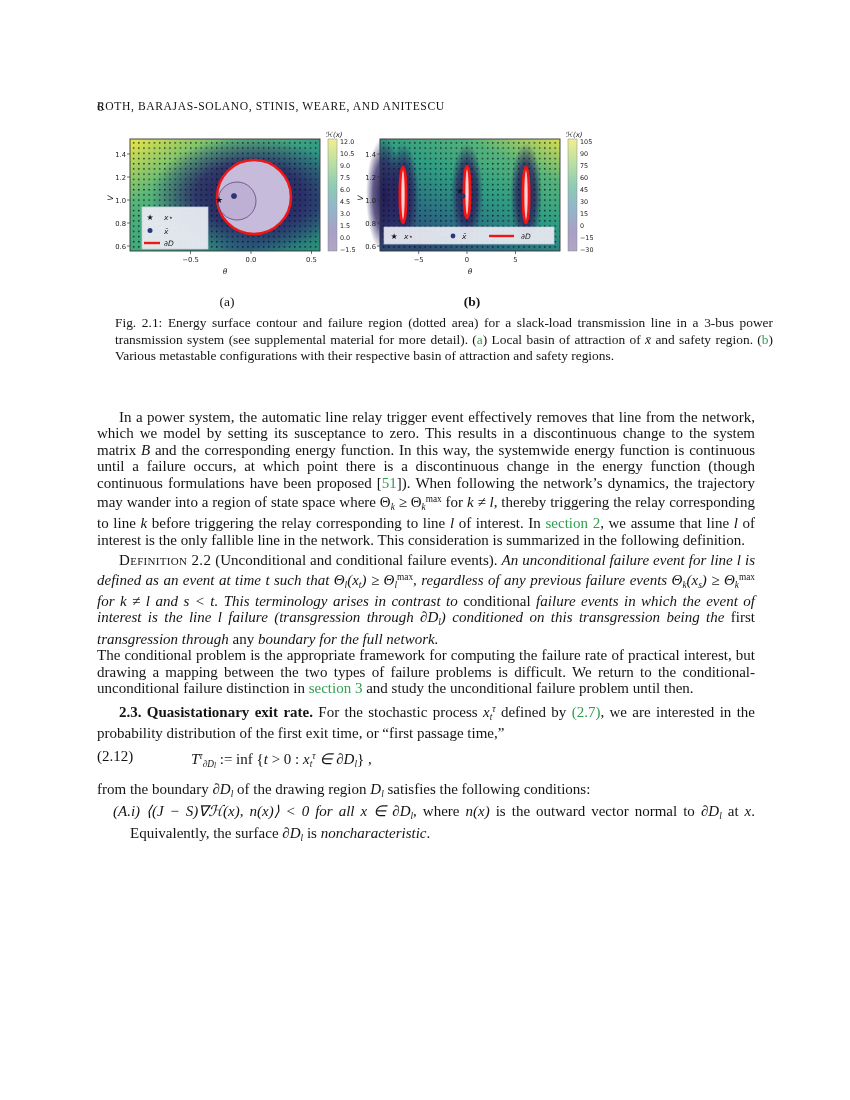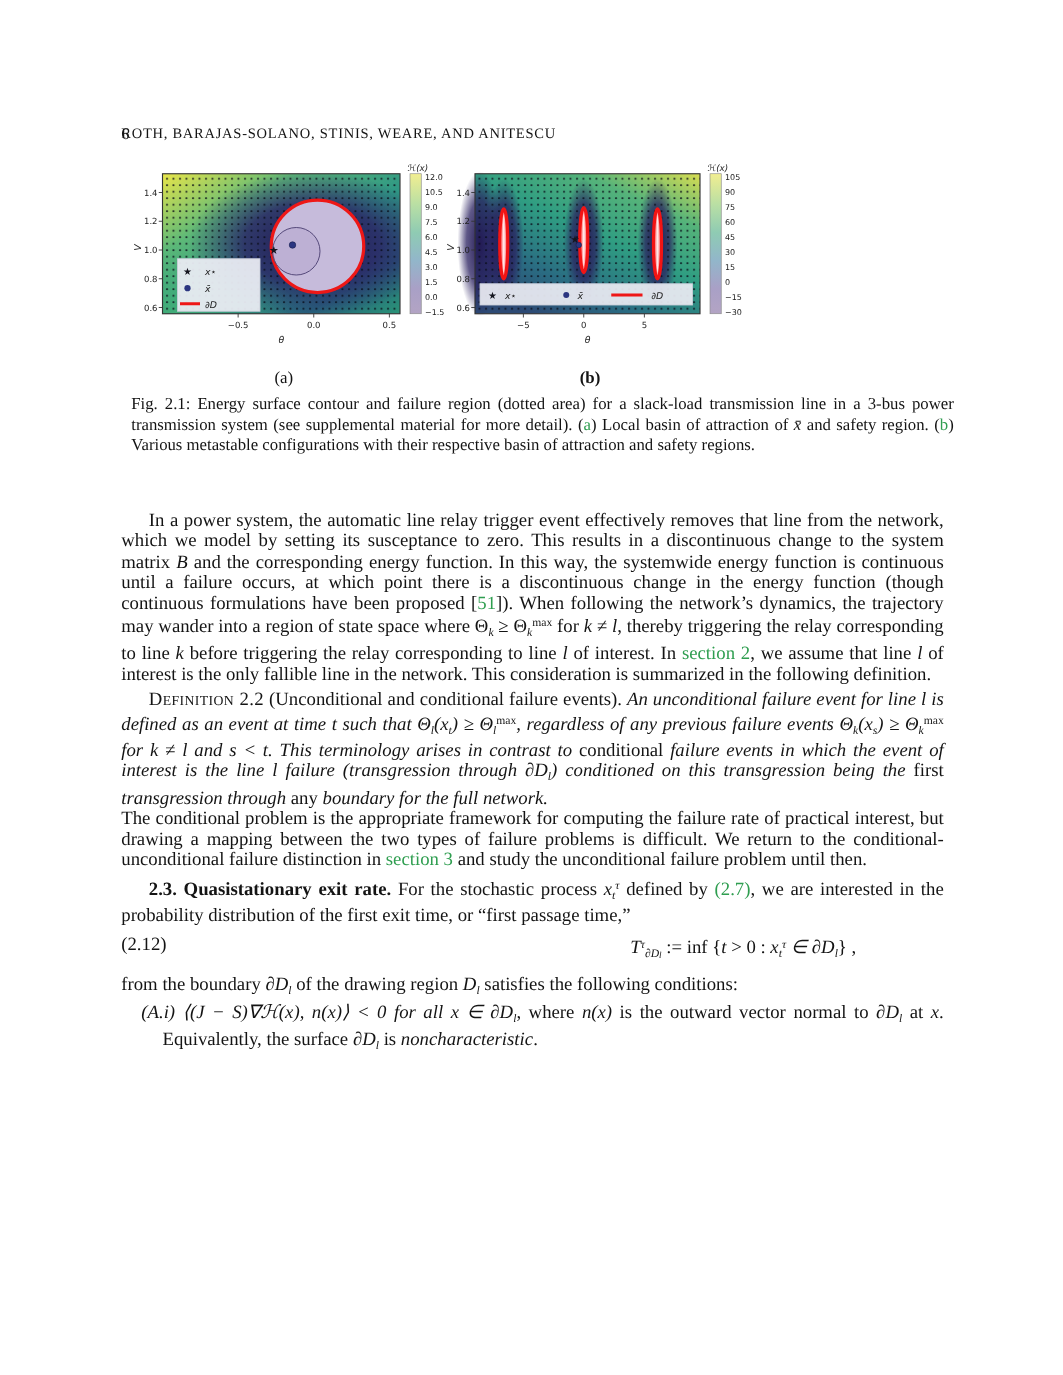--- a/index.html
+++ b/index.html
@@ -9,29 +9,29 @@
   .header{position:absolute;top:99px;left:97px;width:658px;height:18px;font-size:13px;}
   .pageno{position:absolute;left:0;top:0;}
   .runhead{position:absolute;left:0;right:16px;top:1px;text-align:left;font-size:11.6px;letter-spacing:.6px;}
   
   .figrow{position:absolute;top:131px;left:100px;width:660px;height:154px;}
   .figa{position:absolute;left:6px;top:0;}
   .figb{position:absolute;left:256px;top:0;}
   .sublabel{position:absolute;top:294px;width:60px;text-align:center;font-size:13.5px;}
   .sublabel.a{left:197px;}
   .sublabel.b{left:442px;}
-  .caption{position:absolute;top:315px;left:105px;width:658px;font-size:13.4px;line-height:16.6px;text-align:justify;}
+  .caption{position:absolute;top:315px;left:115px;width:658px;font-size:13.4px;line-height:16.6px;text-align:justify;}
   
   .bodytext{position:absolute;top:409px;left:97px;width:658px;font-size:15px;line-height:16.4px;text-align:justify;}
   .bodytext p{margin:0;}
   .indent{text-indent:22px;}
   .sp{margin-top:4px !important;}
   .eqrow{display:flex;margin:7px 0 7px 0;gap:24px;}
   .eqtag{width:70px;text-align:left;}
-  .eqbody{flex:1;text-align:right;padding-right:70px;}
+  .eqbody{flex:1;text-align:left;padding-right:70px;}
   .cond{padding-left:33px;text-indent:-17px;}
   
   .i{font-style:italic;}
   .m{font-style:italic;}
   .b{font-weight:bold;}
   .g{color:#2f9e50;}
   .sc{font-variant:small-caps;letter-spacing:.3px;}
   .sub{font-size:62%;vertical-align:-0.35em;}
   .sup{font-size:62%;vertical-align:0.5em;}
   .sub2{font-size:48%;vertical-align:-0.55em;}

